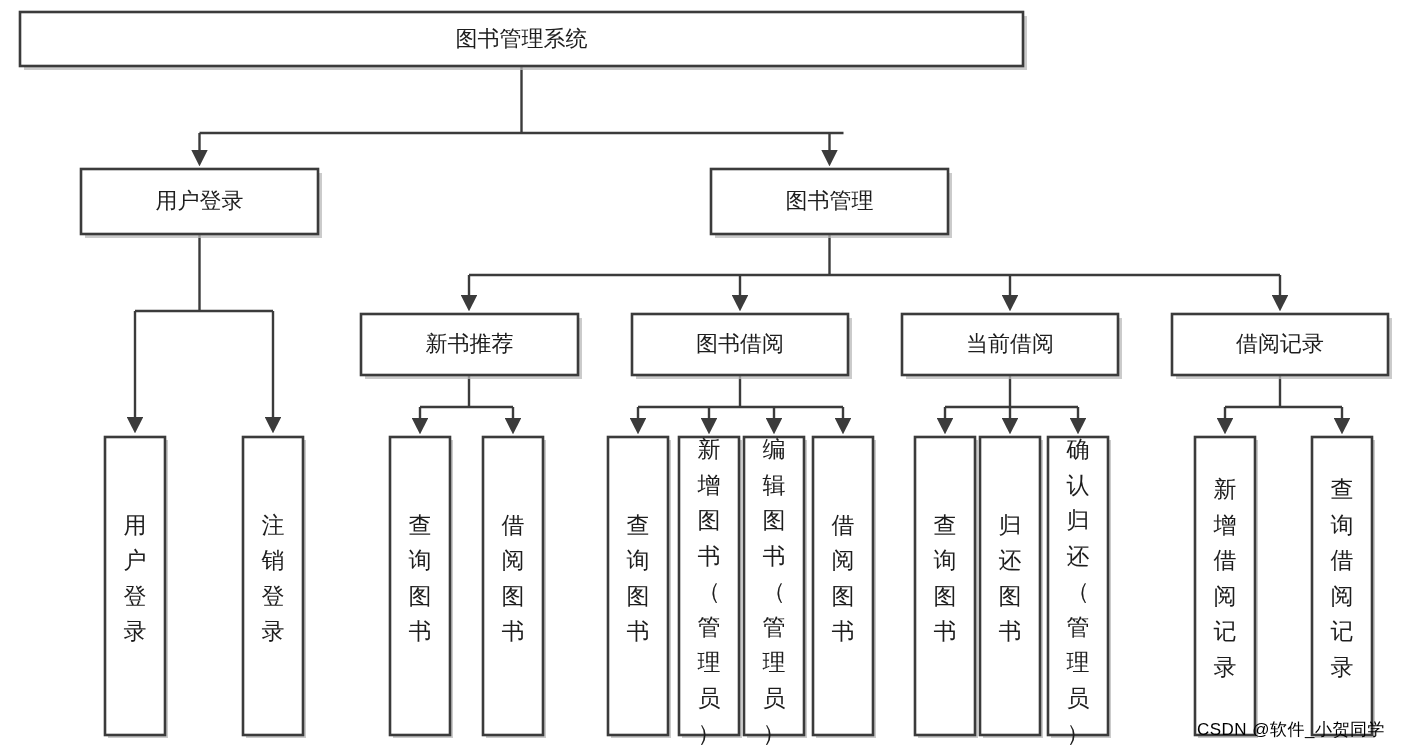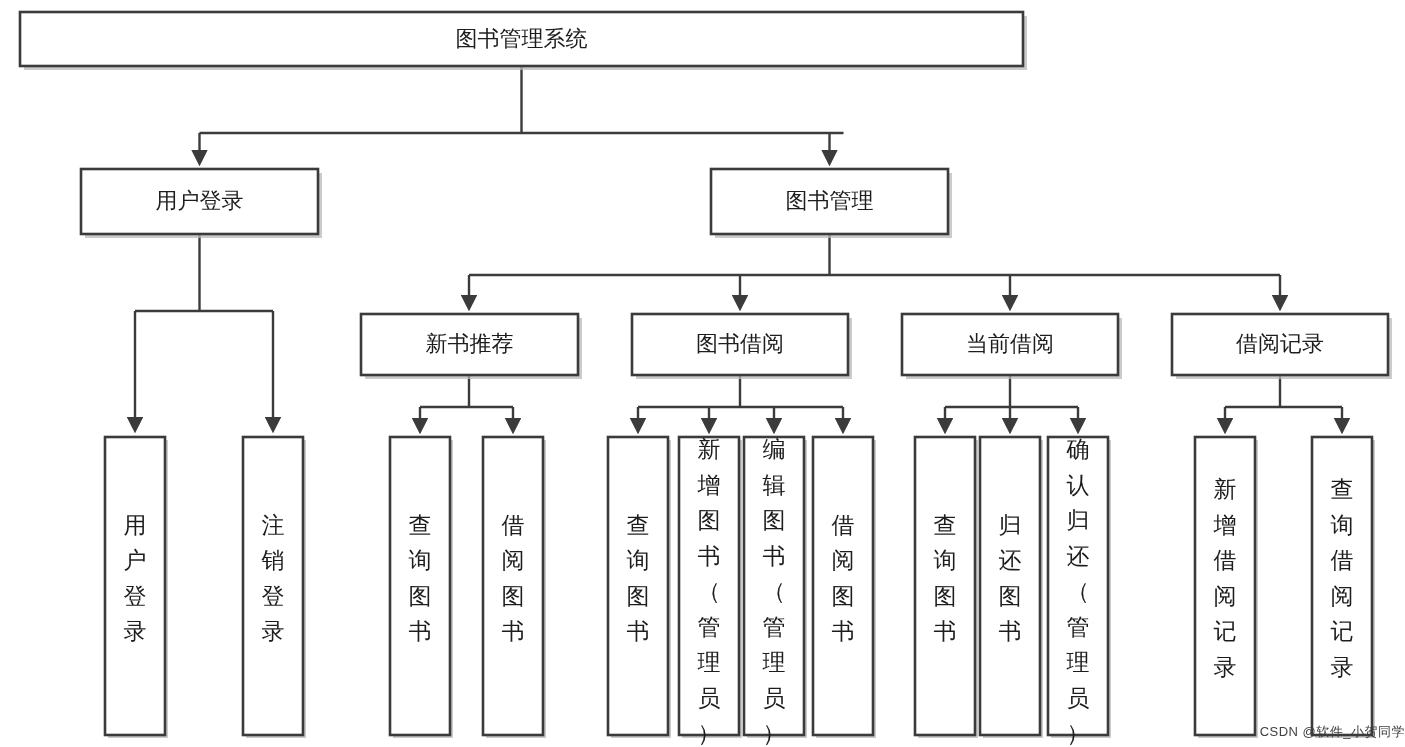--- a/index.html
+++ b/index.html
@@ -56,25 +56,25 @@
     font-family: "Liberation Sans", "DejaVu Sans", sans-serif;
     font-size: 23px;
     fill: #1d1d1d;
     text-anchor: middle;
   }
   .leaf-label tspan {
     text-anchor: middle;
   }
   .watermark {
     position: absolute;
-    right: 0;
+    right: 20px;
     bottom: 6px;
     font-family: "Liberation Sans", "DejaVu Sans", sans-serif;
-    font-size: 13px;
-    color: #404040;
+    font-size: 17px;
+    color: #000000;
     letter-spacing: 0.5px;
     white-space: nowrap;
     pointer-events: none;
   }
 </style>
 </head>
 <body>
 
 <div id="diagram-root">
   <svg id="flowchart" viewBox="0 0 1405 747">

